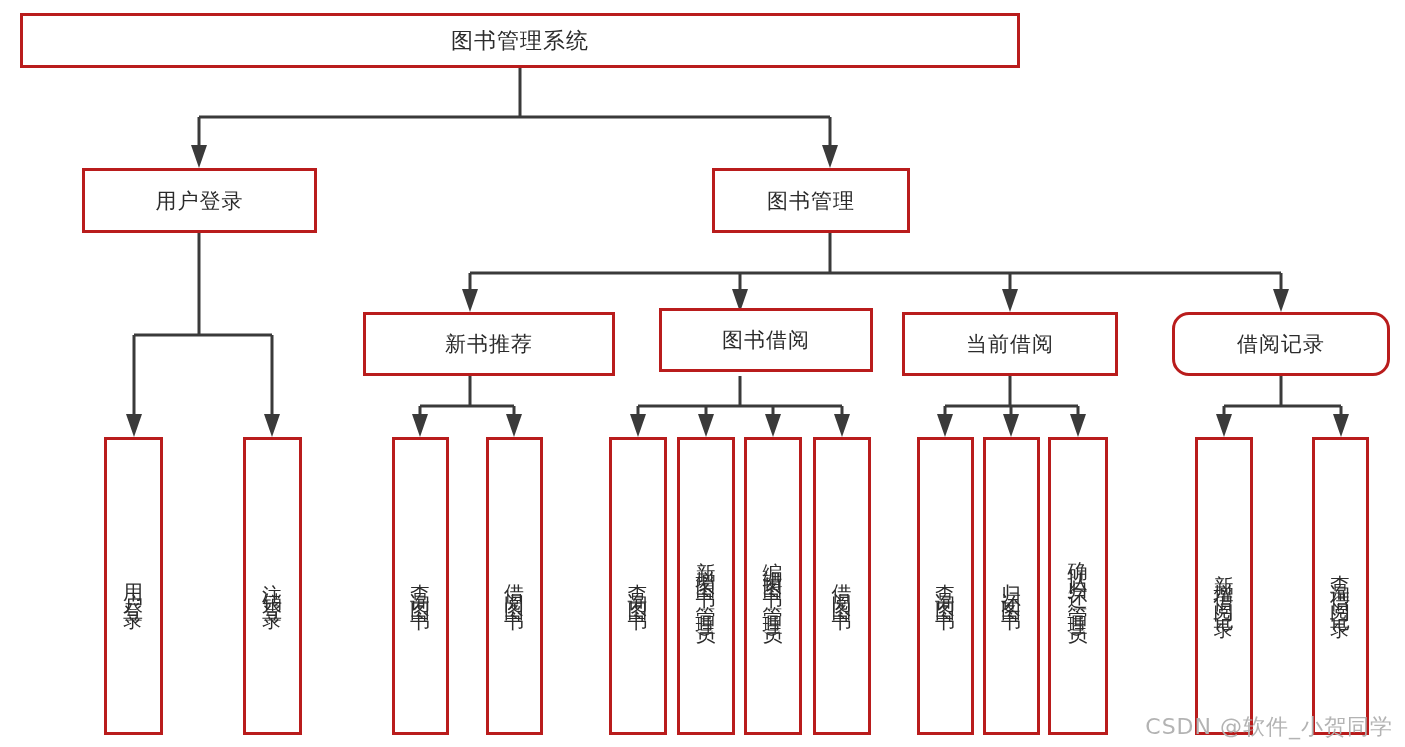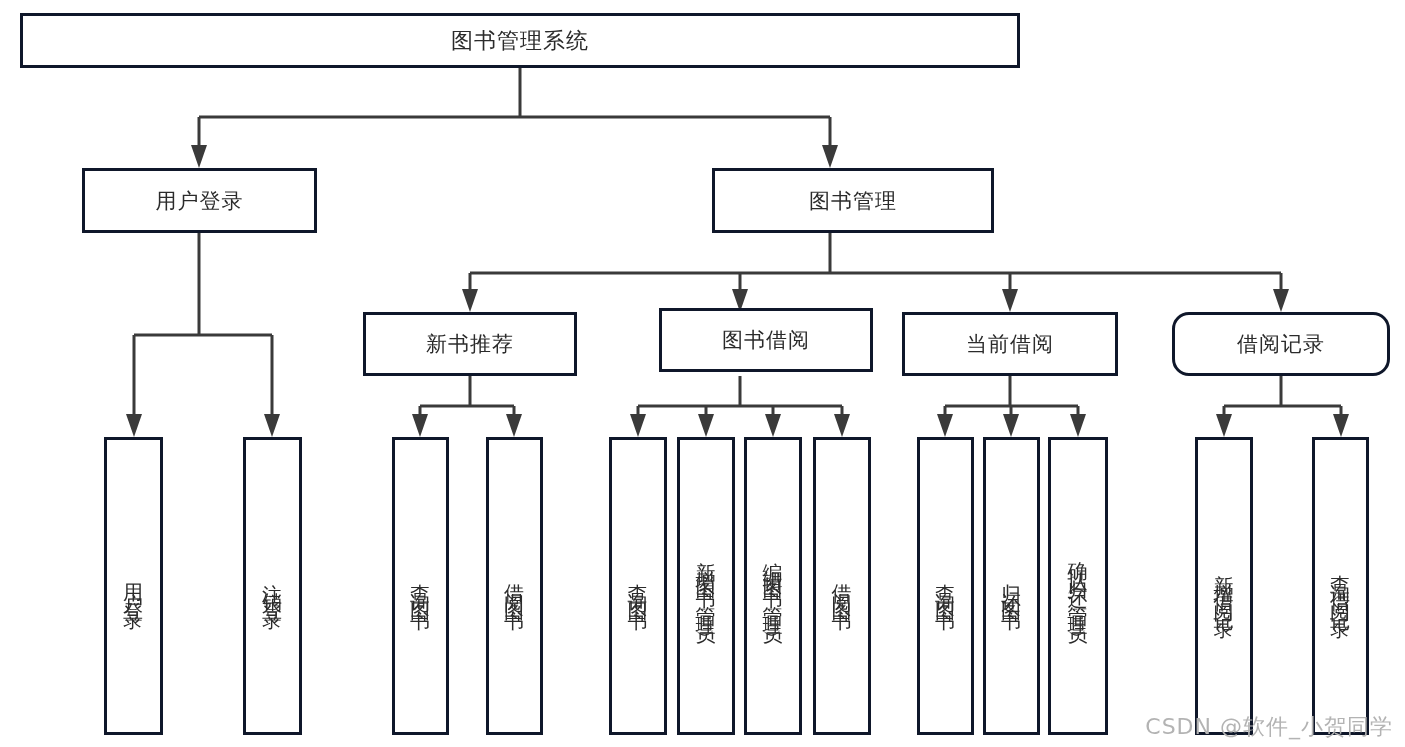--- a/index.html
+++ b/index.html
@@ -13,21 +13,21 @@
   }
   .connectors {
     position: absolute;
     left: 0; top: 0;
     width: 1405px; height: 747px;
     z-index: 1;
   }
   .box {
     position: absolute;
     box-sizing: border-box;
-    border: 3px solid #0f172a;
+    border: 3px solid #b91c1c;
     background: #ffffff;
     color: #2b2b2b;
     display: flex;
     align-items: center;
     justify-content: center;
     z-index: 2;
   }
   .hbox {
     font-size: 21px;
     letter-spacing: 1px;
@@ -88,23 +88,23 @@
       <polygon points="1003,414 1019,414 1011,437"></polygon>
       <polygon points="1070,414 1086,414 1078,437"></polygon>
       <polygon points="1216,414 1232,414 1224,437"></polygon>
       <polygon points="1333,414 1349,414 1341,437"></polygon>
     </g>
   </svg>
 
   <div class="box hbox root-box" style="left:20px; top:13px; width:1000px; height:55px;">图书管理系统</div>
 
   <div class="box hbox" style="left:82px; top:168px; width:235px; height:65px;">用户登录</div>
-  <div class="box hbox" style="left:712px; top:168px; width:282px; height:65px;">图书管理</div>
+  <div class="box hbox" style="left:712px; top:168px; width:198px; height:65px;">图书管理</div>
 
-  <div class="box hbox" style="left:363px; top:312px; width:214px; height:64px;">新书推荐</div>
+  <div class="box hbox" style="left:363px; top:312px; width:252px; height:64px;">新书推荐</div>
   <div class="box hbox" style="left:633px; top:308px; width:214px; height:64px;margin-left:26px;">图书借阅</div>
   <div class="box hbox" style="left:902px; top:312px; width:216px; height:64px;">当前借阅</div>
   <div class="box hbox" style="left:1172px; top:312px; width:218px; height:64px;border-radius:17px;">借阅记录</div>
 
   <div class="box vbox" style="left:104px; width:59px;">用户登录</div>
   <div class="box vbox" style="left:243px; width:59px;">注销登录</div>
 
   <div class="box vbox" style="left:392px; width:57px;">查询图书</div>
   <div class="box vbox" style="left:486px; width:57px;">借阅图书</div>
 

